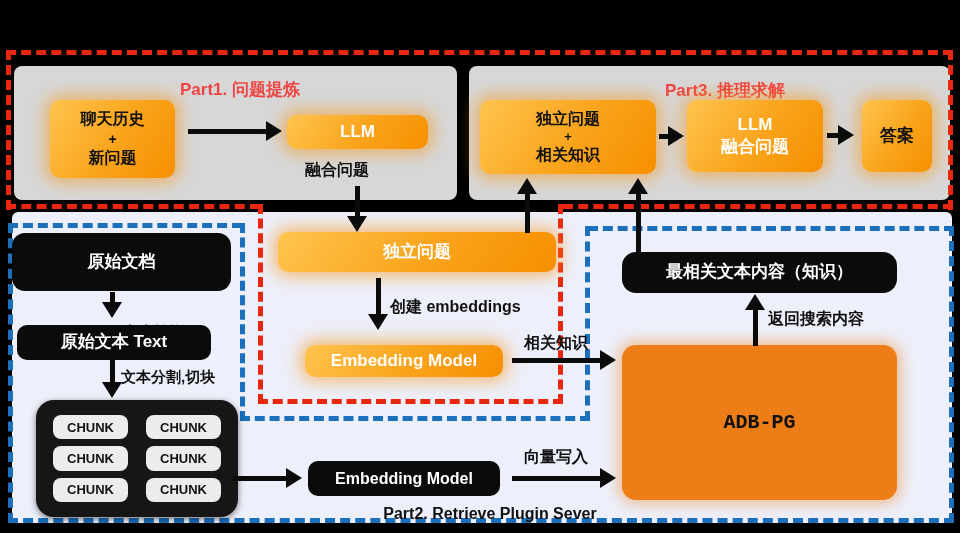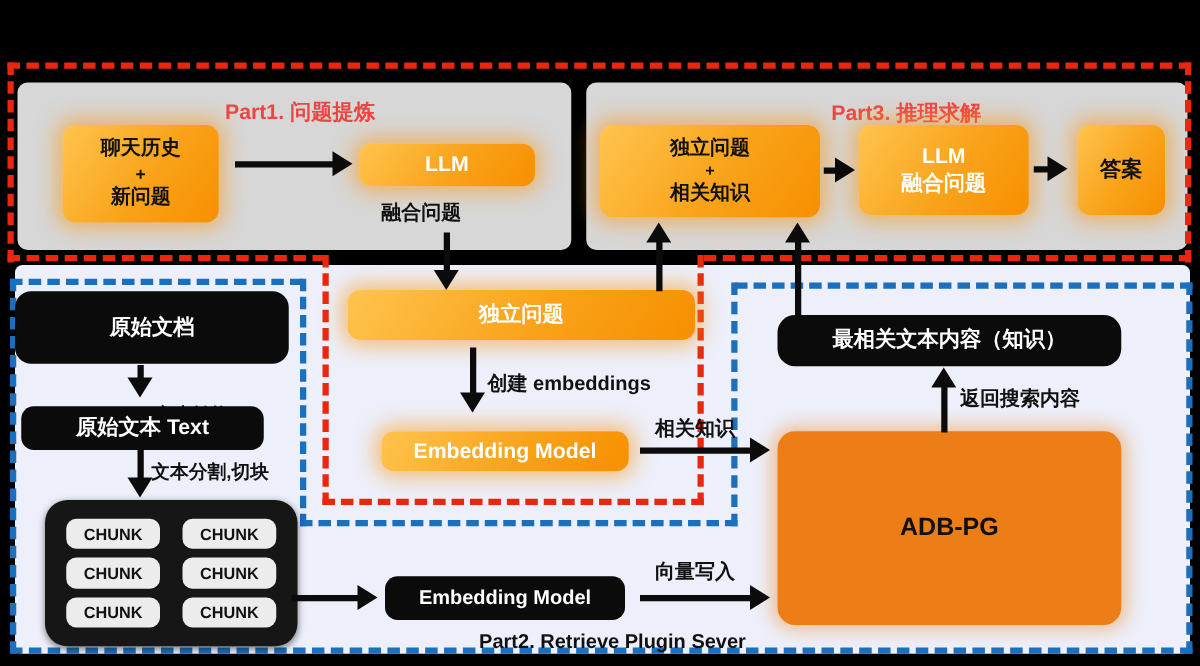--- a/index.html
+++ b/index.html
@@ -133,21 +133,21 @@
   <div class="abs blackbox z4" style="left:308px;top:461px;width:192px;height:35px;font-size:16px;border-radius:10px;">
     <span>Embedding Model</span>
   </div>
   <div class="abs lbl z4" style="left:524px;top:447px;font-size:16px;">向量写入</div>
   <div class="abs lbl z4" style="left:330px;top:505px;width:320px;text-align:center;font-size:16px;font-weight:600;">Part2. Retrieve Plugin Sever</div>
 
   <div class="abs blackbox z4" style="left:622px;top:252px;width:275px;height:41px;font-size:17px;border-radius:14px;">
     <span>最相关文本内容（知识）</span>
   </div>
   <div class="abs lbl z4" style="left:768px;top:309px;font-size:16px;">返回搜索内容</div>
-  <div class="abs adb z4" style="left:622px;top:345px;width:275px;height:155px;font-size:20px;">
+  <div class="abs adb z4" style="left:622px;top:345px;width:275px;height:155px;font-size:20px;font-family:Liberation Mono, monospace;">
     <span>ADB-PG</span>
   </div>
 
   <div class="abs stem z4" style="left:188px;top:129px;width:80px;height:5px;"></div>
   <div class="abs head-r z4" style="left:266px;top:121px;"></div>
 
   <div class="abs stem z4" style="left:355px;top:186px;width:5px;height:32px;"></div>
   <div class="abs head-d z4" style="left:347px;top:216px;"></div>
 
   <div class="abs stem z4" style="left:659px;top:134px;width:12px;height:5px;"></div>

